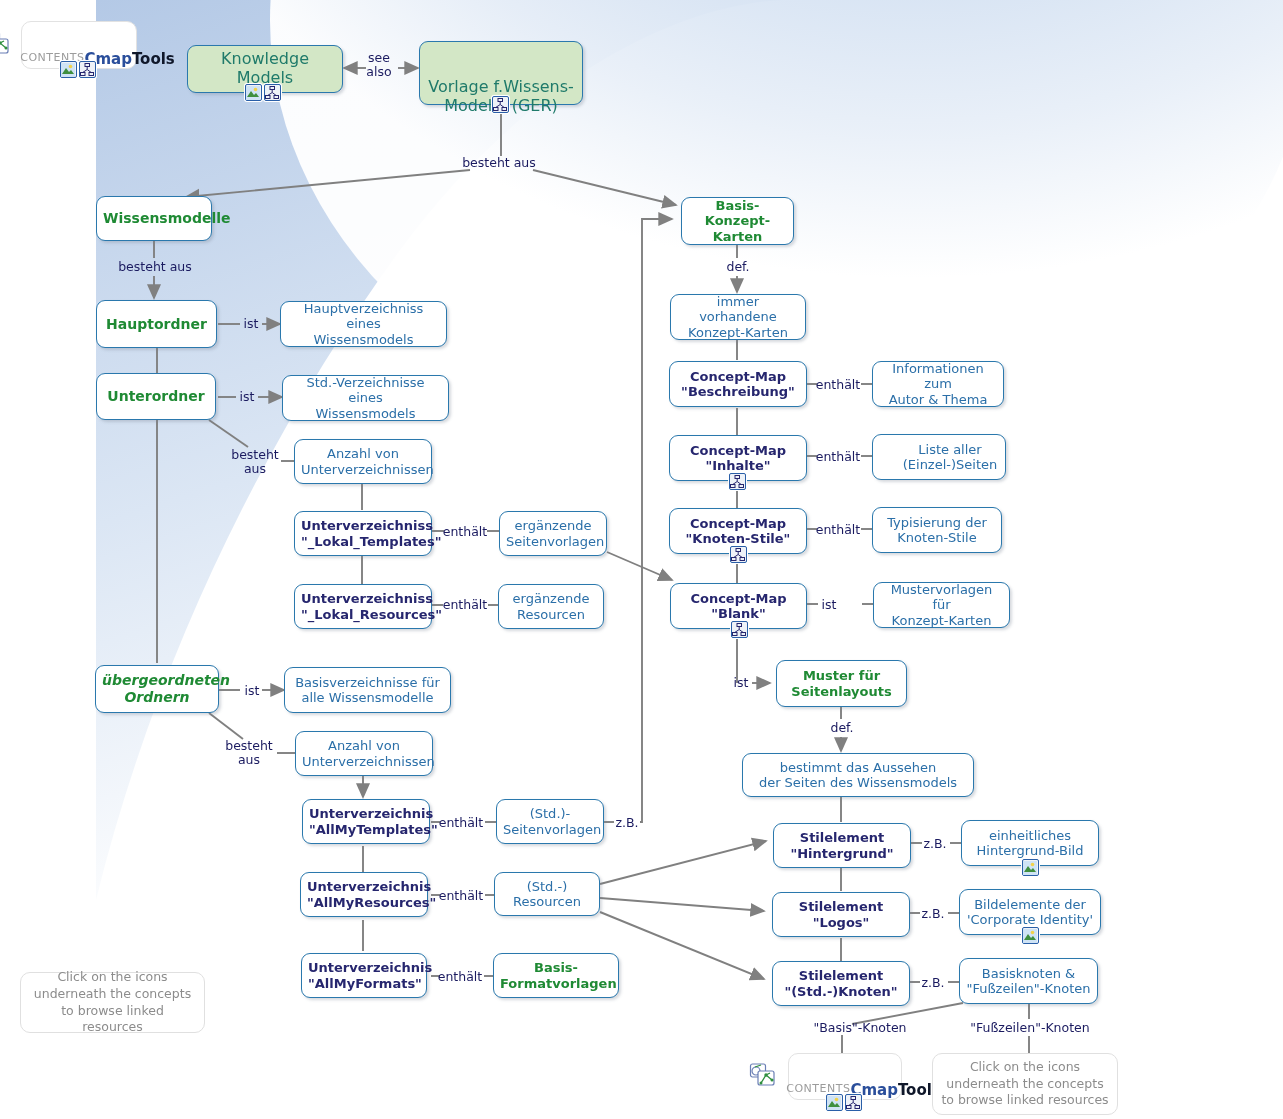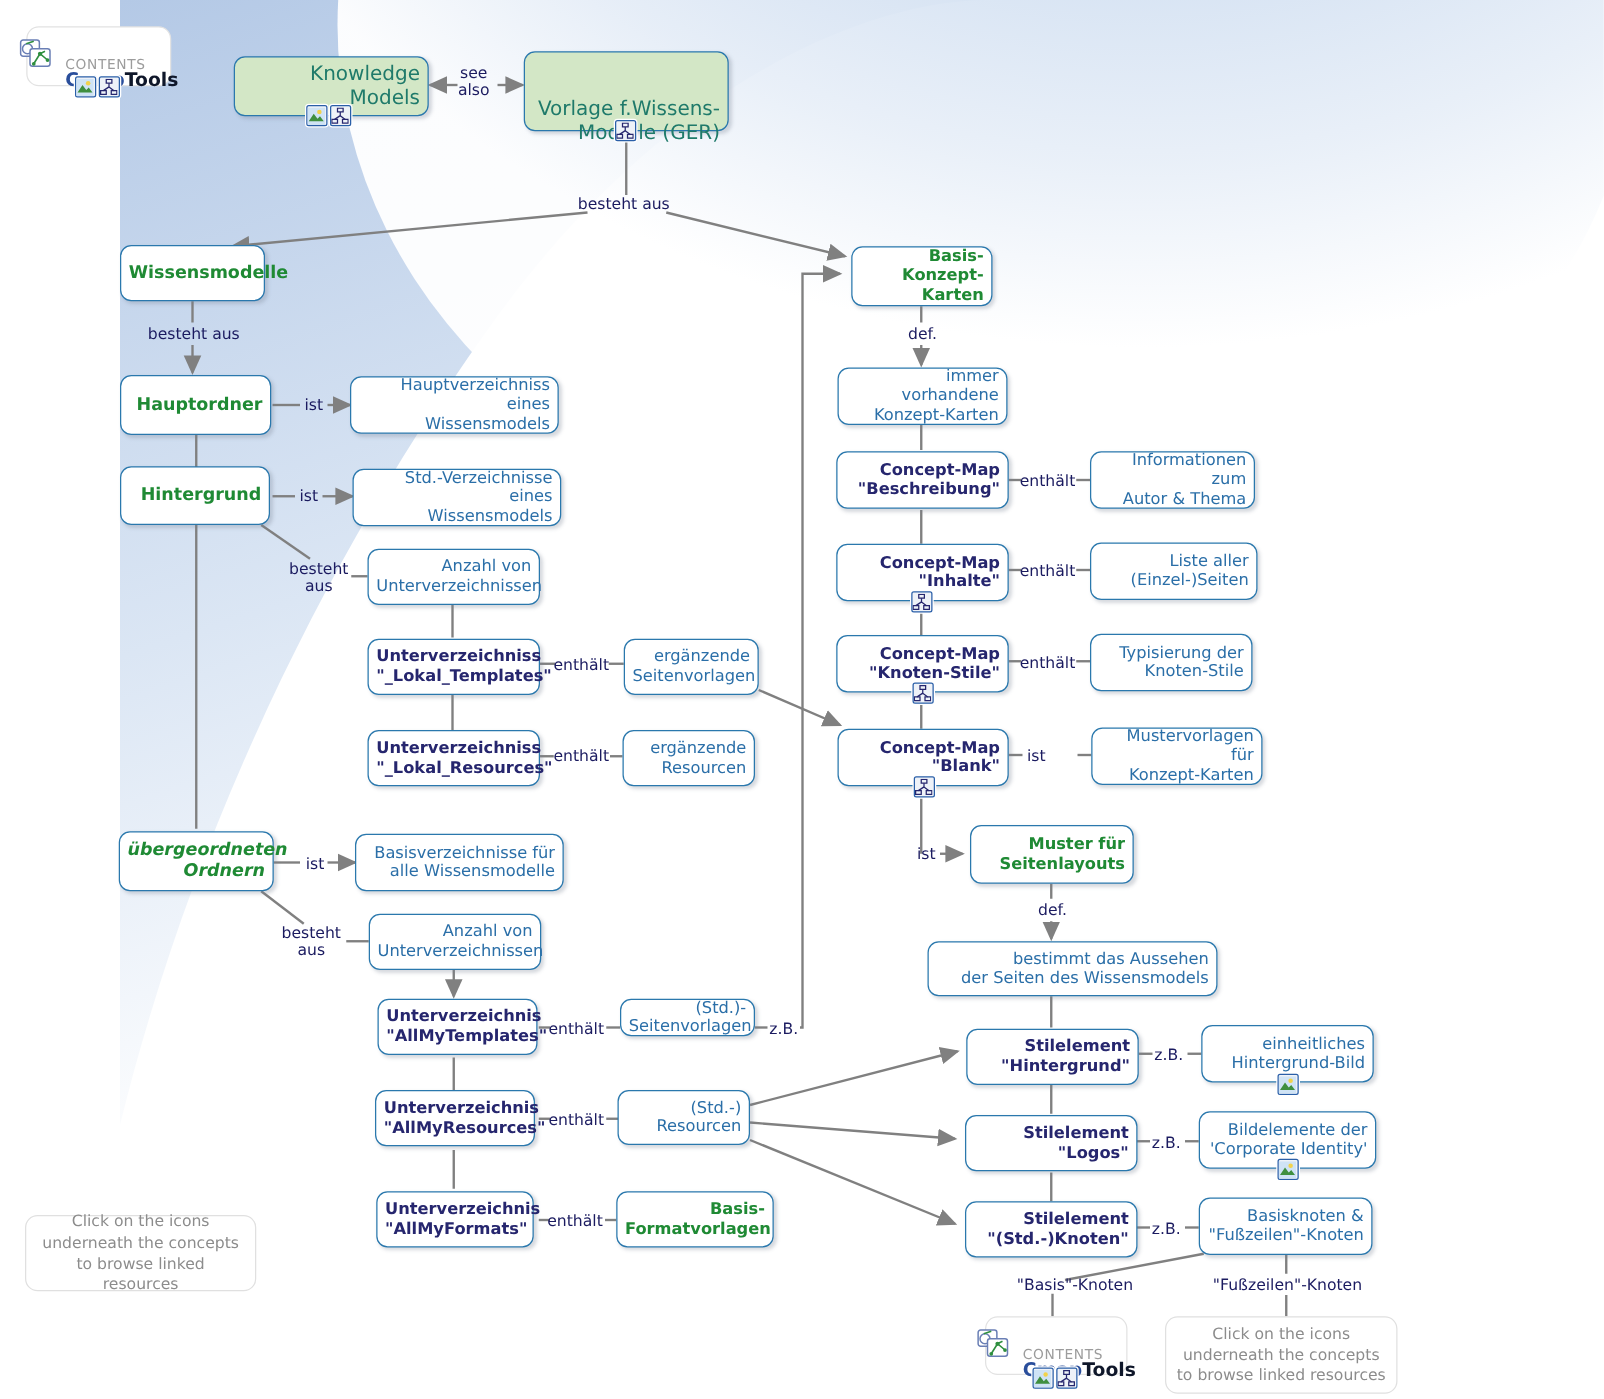--- a/index.html
+++ b/index.html
@@ -11,21 +11,21 @@
   
   #bg-swoosh{position:absolute;inset:0;z-index:0;pointer-events:none;}
   
   #edges{position:absolute;left:0;top:0;width:1283px;height:1119px;z-index:1;pointer-events:none;}
   
   .node{
     position:absolute;z-index:3;box-sizing:border-box;
     border:1.6px solid #2a78ad;border-radius:9px;
     background:#ffffff;
     display:flex;align-items:center;justify-content:center;
-    text-align:right;line-height:1.18;
+    text-align:center;line-height:1.18;
     box-shadow:2px 2px 3px rgba(120,130,145,.30);
     padding:3px 6px;
   }
   .node .txt{display:block;width:100%;}
   .green-fill{background:#d3e7c6;border-color:#2a78ad;}
   .t-green{color:#1f8a34;font-weight:bold;}
   .t-teal{color:#1f7a6a;font-weight:normal;}
   .t-navy{color:#26266e;font-weight:bold;}
   .t-blue{color:#2b6fa8;font-weight:normal;}
   .fs13{font-size:13px;}
@@ -48,21 +48,21 @@
     background:#eef2f8;box-sizing:border-box;display:block;
     box-shadow:0 0 0 1px #ffffff;
   }
   
   .logobox{
     position:absolute;z-index:3;box-sizing:border-box;
     border:1px solid #e2e2e2;border-radius:10px;background:#ffffff;
     display:flex;align-items:center;justify-content:center;
   }
   .logo-inner{display:flex;align-items:center;gap:3px;}
-  .logo-text{display:flex;flex-direction:column;line-height:1;margin-top:28px;}
+  .logo-text{display:flex;line-height:1;margin-top:28px;}
   .logo-contents{font-size:11px;color:#9c9c9c;letter-spacing:.5px;}
   .logo-cmap{font-size:15px;font-weight:bold;color:#2a4e9b;letter-spacing:0;}
   .logo-tools{color:#0f172a;}
   .hintbox{
     position:absolute;z-index:3;box-sizing:border-box;
     border:1px solid #e0e0e0;border-radius:10px;background:#ffffff;
     display:flex;align-items:center;justify-content:center;text-align:center;
     color:#8c8c8c;font-size:12.5px;line-height:1.35;padding:6px 8px;
   }
 </style>
@@ -335,21 +335,21 @@
 <div class="node" style="left:96px;top:300px;width:121px;height:48px;">
   <span class="txt t-green fs14">Hauptordner</span>
 </div>
 
 <div class="node" style="left:280px;top:301px;width:167px;height:46px;">
   <span class="txt t-blue fs13" style="white-space:pre-line;">Hauptverzeichniss eines
 Wissensmodels</span>
 </div>
 
 <div class="node" style="left:96px;top:373px;width:120px;height:47px;">
-  <span class="txt t-green fs14">Hintergrund</span>
+  <span class="txt t-green fs14">Unterordner</span>
 </div>
 
 <div class="node" style="left:282px;top:375px;width:167px;height:46px;">
   <span class="txt t-blue fs13" style="white-space:pre-line;">Std.-Verzeichnisse eines
 Wissensmodels</span>
 </div>
 
 <div class="node" style="left:294px;top:439px;width:138px;height:45px;">
   <span class="txt t-blue fs13" style="white-space:pre-line;">Anzahl von
 Unterverzeichnissen</span>
@@ -388,21 +388,21 @@
 <div class="node" style="left:295px;top:731px;width:138px;height:45px;">
   <span class="txt t-blue fs13" style="white-space:pre-line;">Anzahl von
 Unterverzeichnissen</span>
 </div>
 
 <div class="node" style="left:302px;top:799px;width:128px;height:45px;">
   <span class="txt t-navy fs13" style="white-space:pre-line;">Unterverzeichnis
 "AllMyTemplates"</span>
 </div>
 
-<div class="node" style="left:496px;top:799px;width:108px;height:30px;">
+<div class="node" style="left:496px;top:799px;width:108px;height:45px;">
   <span class="txt t-blue fs13" style="white-space:pre-line;">(Std.)-
 Seitenvorlagen</span>
 </div>
 
 <div class="node" style="left:300px;top:872px;width:128px;height:45px;">
   <span class="txt t-navy fs13" style="white-space:pre-line;">Unterverzeichnis
 "AllMyResources"</span>
 </div>
 
 <div class="node" style="left:494px;top:840px;width:106px;height:44px;margin-top:32px;">

